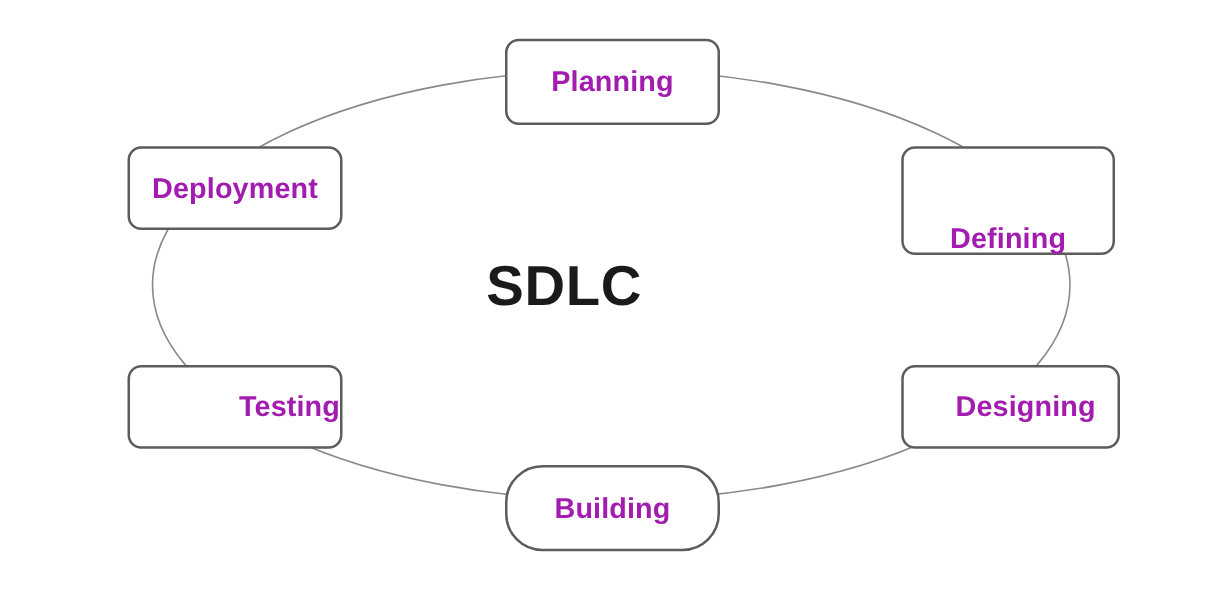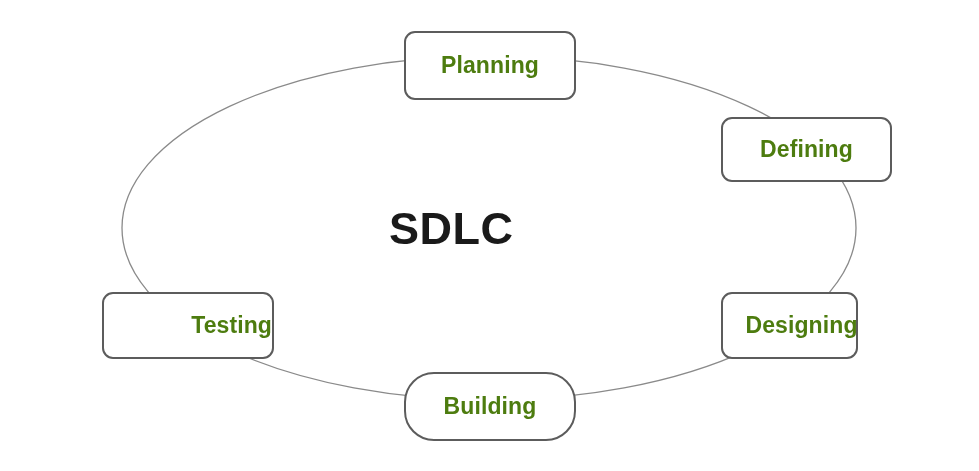--- a/index.html
+++ b/index.html
@@ -32,21 +32,21 @@
     align-items: center;
     justify-content: center;
     background: #ffffff;
     border: 2px solid #5c5c5c;
     border-radius: 11px;
     z-index: 3;
   }
   .phase-label {
     font-size: 23px;
     font-weight: 700;
-    color: #4d7c0f;
+    color: #a21caf;
     letter-spacing: 0.1px;
     line-height: 1;
     white-space: nowrap;
   }
   #center-title {
     position: absolute;
     z-index: 2;
     display: flex;
     align-items: center;
     justify-content: flex-start;
@@ -59,22 +59,22 @@
     font-size: 45px;
     font-weight: 700;
     color: #1a1a1a;
     letter-spacing: 0.5px;
     line-height: 1;
     white-space: nowrap;
   }
 
   
   #box-planning   { left: 404px; top: 31px;  width: 172px; height: 69px; }
-  #box-defining   { left: 721px; top: 117px; width: 171px; height: 65px; }
-  #box-designing  { left: 721px; top: 292px; width: 137px; height: 67px; padding-left: 24px; }
+  #box-defining   { left: 721px; top: 117px; width: 171px; height: 87px; align-items: flex-end; }
+  #box-designing  { left: 721px; top: 292px; width: 175px; height: 67px; padding-left: 24px; }
   #box-building   { left: 404px; top: 372px; width: 172px; height: 69px; border-radius: 30px; }
   #box-testing    { left: 102px; top: 292px; width: 172px; height: 67px; justify-content: flex-end; }
   #box-deployment { left: 102px; top: 117px; width: 172px; height: 67px; }
 </style>
 </head>
 <body>
 
 <div id="canvas">
 
   <svg id="cycle-ellipse" viewBox="0 0 979 471" xmlns="http://www.w3.org/2000/svg">
@@ -98,14 +98,17 @@
   </div>
 
   <div class="phase-box" id="box-building">
     <span class="phase-label">Building</span>
   </div>
 
   <div class="phase-box" id="box-testing">
     <span class="phase-label">Testing</span>
   </div>
 
+  <div class="phase-box" id="box-deployment">
+    <span class="phase-label">Deployment</span>
+  </div>
 
 </div>
 
 </body></html>

